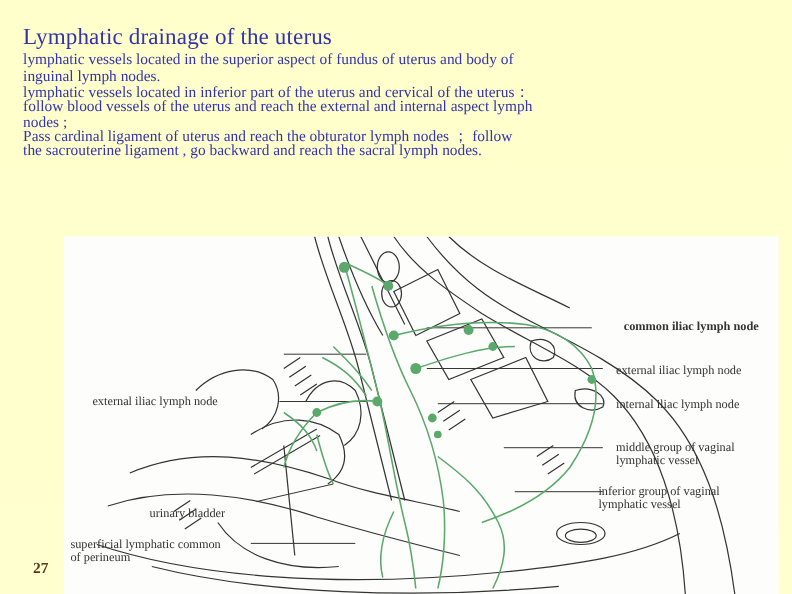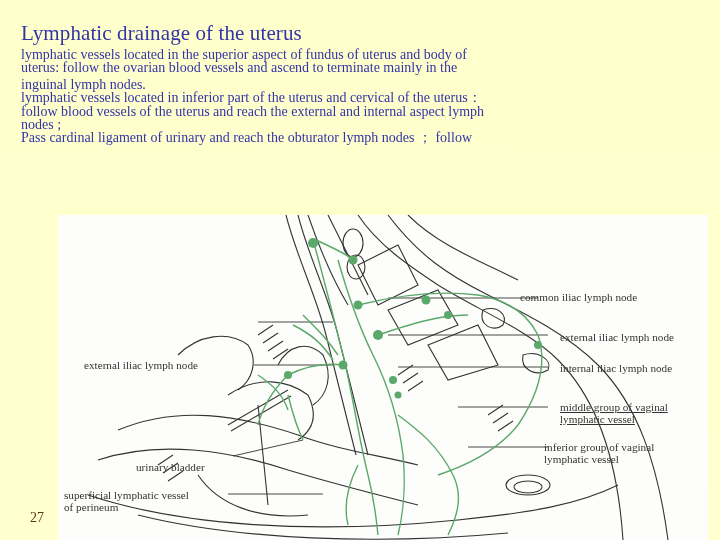--- a/index.html
+++ b/index.html
@@ -65,41 +65,41 @@
       line-height: 12px;
       color: #333333;
       white-space: nowrap;
       font-family: "Liberation Serif", "DejaVu Serif", serif;
     }
     .page-number {
       position: absolute;
       left: 30px;
       top: 510px;
       font-size: 14px;
-      font-weight: normal;
+      font-weight: bold;
       color: #5a3a1a;
       font-family: "Liberation Serif", "DejaVu Serif", serif;
     }
   </style>
 </head>
 <body>
 
 <div class="slide">
 
   <div class="title">Lymphatic drainage of the  uterus</div>
 
   <div class="body-text">
     <span class="line">  lymphatic vessels located in the superior aspect of fundus of uterus and body of</span>
-    <span class="line">uterus:  follow the ovarian blood vessels and ascend to terminate mainly in the</span>
     <span class="gap"></span>
     <span class="line">inguinal lymph nodes.</span>
     <span class="line">  lymphatic vessels located in inferior part of the uterus and cervical of the uterus：</span>
     <span class="line">  follow  blood vessels of the uterus and reach  the external and internal aspect lymph</span>
     <span class="line">nodes ;</span>
-    <span class="line">Pass cardinal ligament  of urinary  and reach the obturator lymph nodes  ； follow</span>
+    <span class="line">Pass cardinal ligament  of uterus  and reach the obturator lymph nodes  ； follow</span>
+    <span class="line">the sacrouterine ligament  , go backward  and  reach  the sacral lymph nodes.</span>
   </div>
 
   <div class="figure">
     <svg width="650" height="325" viewBox="0 0 650 325">
       <g fill="none" stroke="#333" stroke-width="1.1">
 
         <path d="M330 0 C360 40 390 60 430 80 C470 100 510 120 540 150 C580 190 600 250 610 325"></path>
         <path d="M300 0 C320 30 350 50 380 70 C420 95 470 115 500 145 C540 185 560 250 565 325"></path>
         <path d="M350 0 C380 30 420 45 460 65"></path>
         <path d="M270 0 C285 30 300 60 310 80"></path>
@@ -181,28 +181,28 @@
         <circle cx="230" cy="160" r="4"></circle>
         <circle cx="335" cy="165" r="4"></circle>
         <circle cx="340" cy="180" r="3.5"></circle>
         <circle cx="480" cy="130" r="4"></circle>
       </g>
     </svg>
 
     <div class="label" style="left:26px; top:144px;">external iliac lymph node</div>
     <div class="label" style="left:78px; top:246px;text-align:right;">urinary bladder</div>
     <div class="label" style="left:6px; top:274px;">
-      <div>superficial lymphatic vessel</div>
+      <div>superficial lymphatic common</div>
       <div>of perineum</div>
     </div>
 
-    <div class="label" style="left:462px; top:76px;">common iliac lymph node</div>
+    <div class="label" style="left:509px; top:76px;font-weight:bold;">common iliac lymph node</div>
     <div class="label" style="left:502px; top:116px;">external iliac lymph node</div>
     <div class="label" style="left:502px; top:147px;text-align:center;">internal iliac lymph node</div>
-    <div class="label" style="left:502px; top:186px;text-decoration:underline;">
+    <div class="label" style="left:502px; top:186px;">
       <div>middle group of vaginal</div>
       <div>lymphatic vessel</div>
     </div>
     <div class="label" style="left:486px; top:226px;">
       <div>inferior group of vaginal</div>
       <div>lymphatic vessel</div>
     </div>
   </div>
 
   <div class="page-number">27</div>

